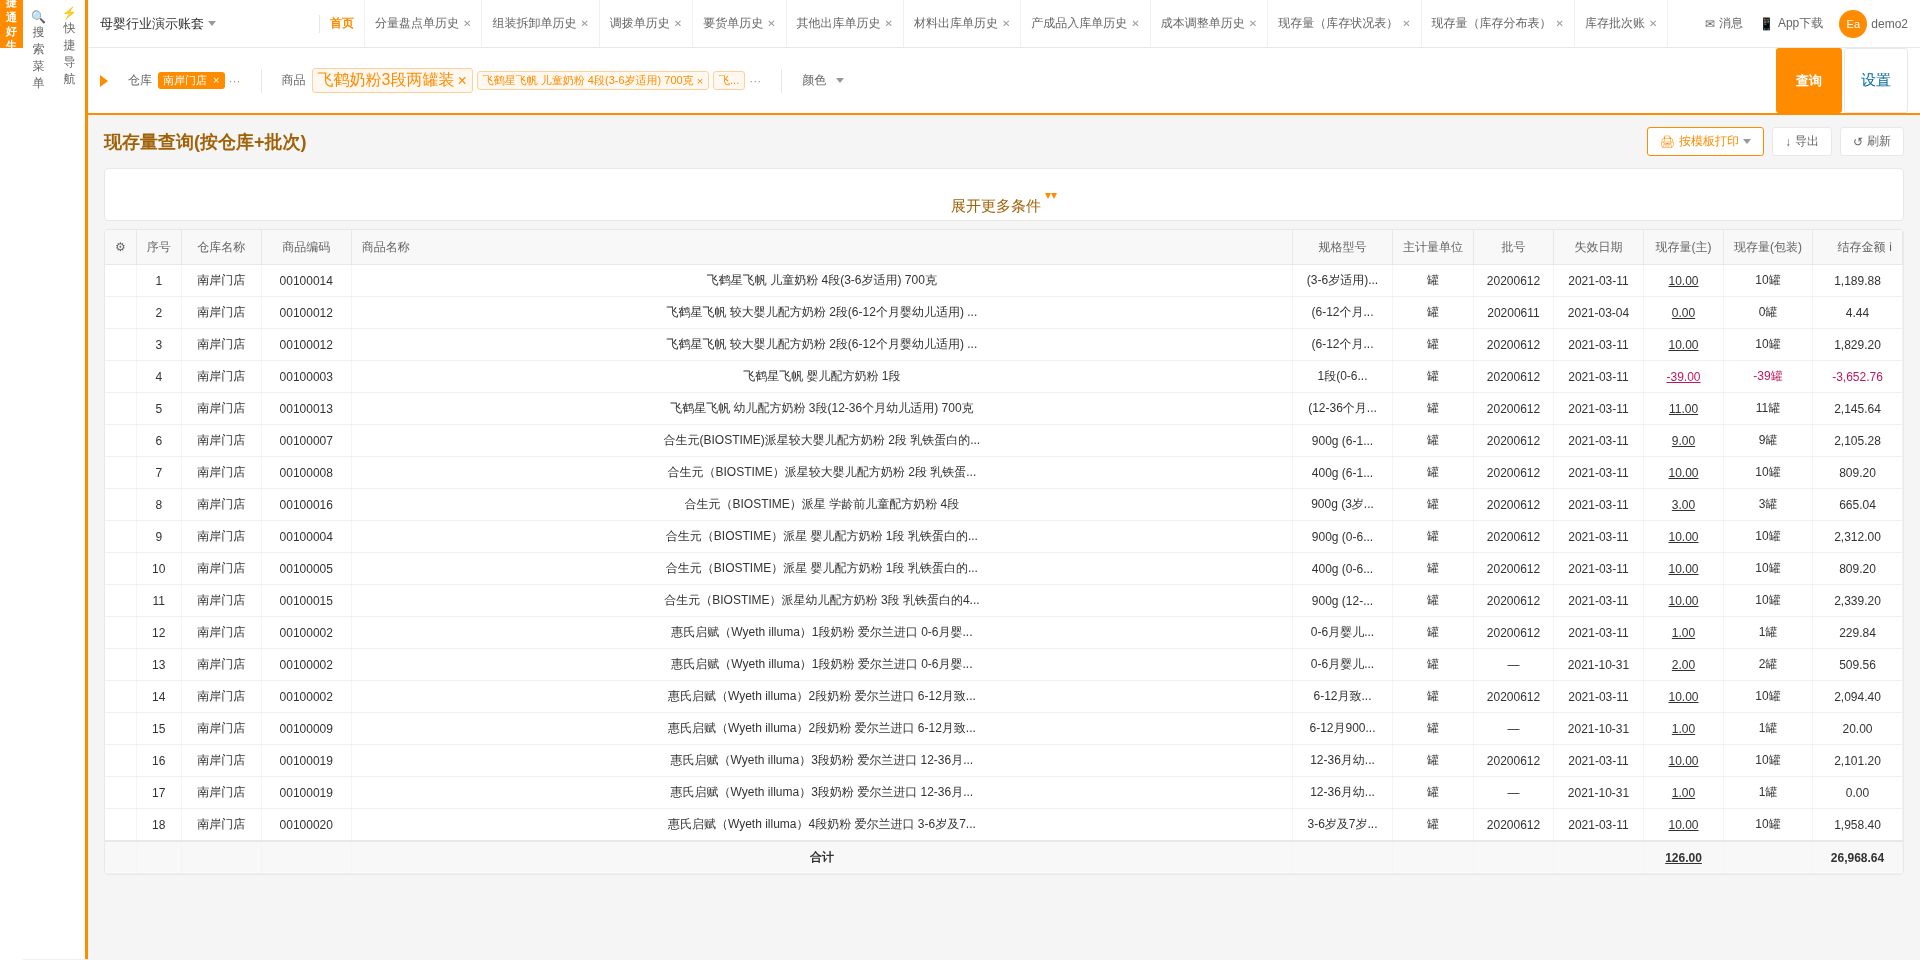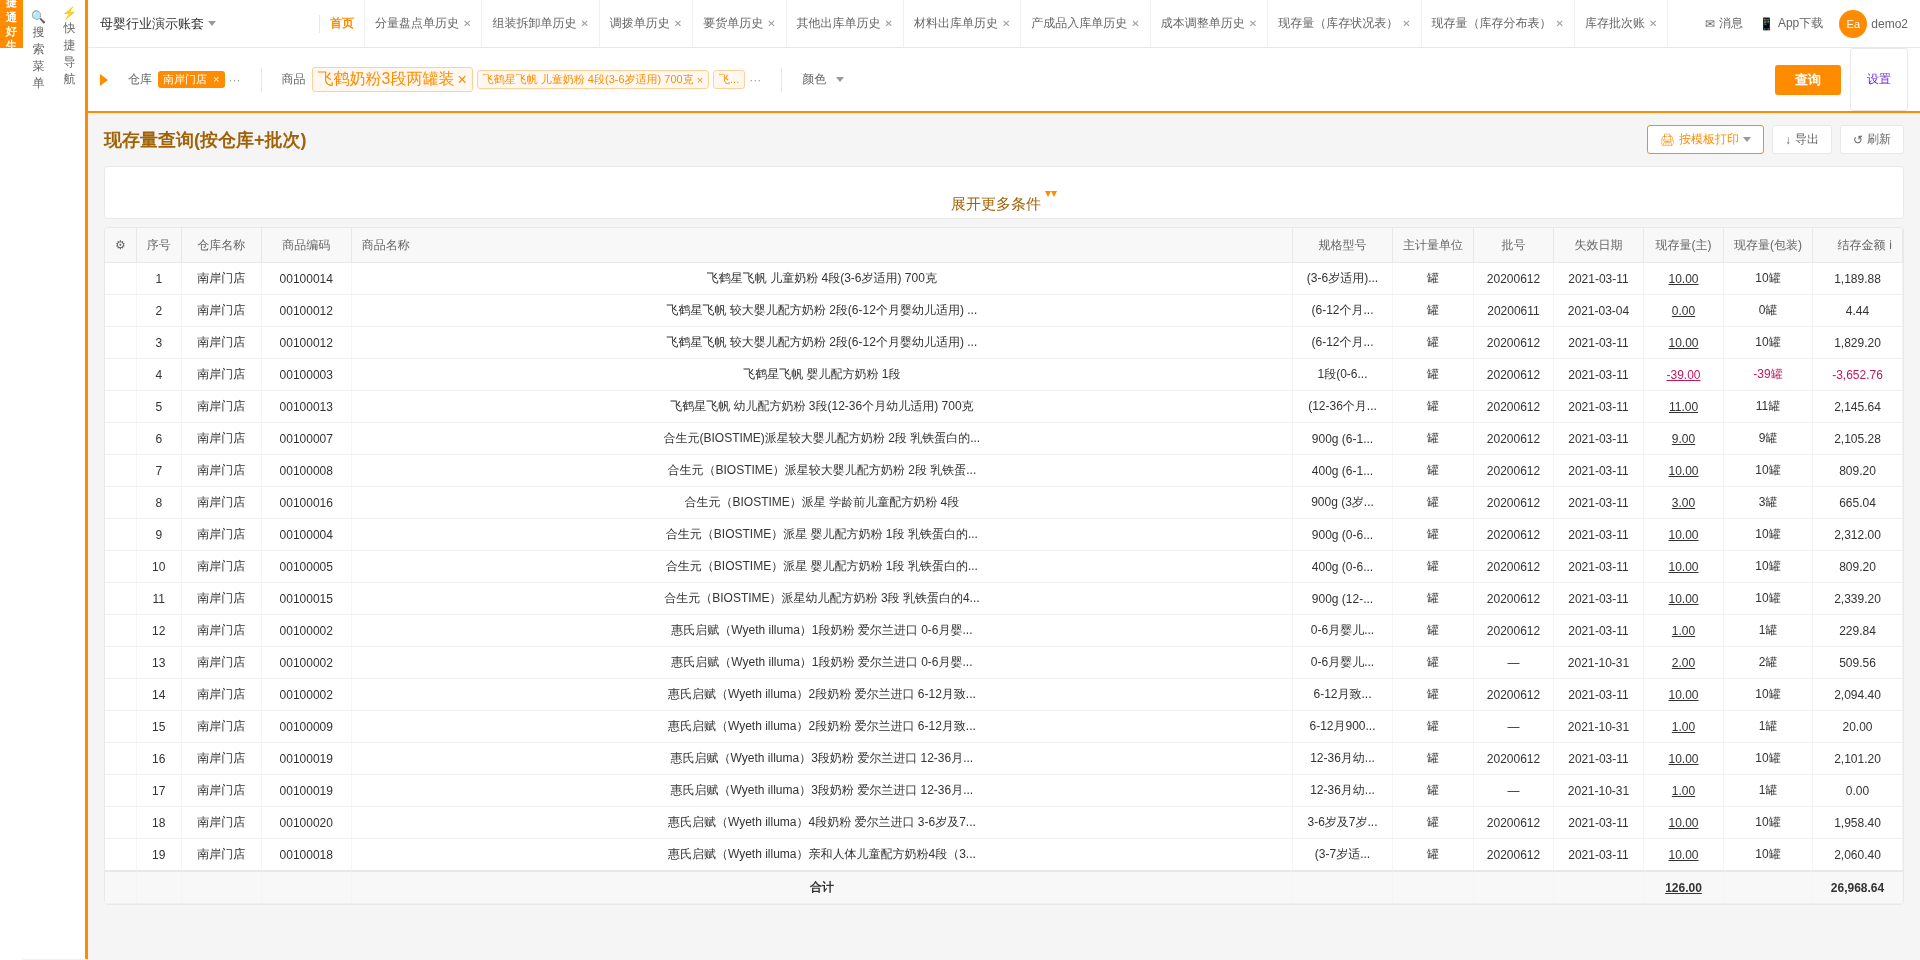--- a/index.html
+++ b/index.html
@@ -37,21 +37,21 @@
     .page-content { flex: 1; overflow-y: auto; padding: 12px 16px; background: #f5f5f5; }
 
     
     .page-header { display: flex; align-items: center; justify-content: space-between; margin-bottom: 12px; }
     .page-title { font-size: 18px; font-weight: bold; color: #a16207; }
     .page-actions { display: flex; align-items: center; gap: 8px; }
     .btn-print { display: flex; align-items: center; gap: 4px; padding: 5px 12px; border: 1px solid #ff8c00; color: #ff8c00; background: #fff; border-radius: 3px; cursor: pointer; font-size: 12px; }
     .btn-export { display: flex; align-items: center; gap: 4px; padding: 5px 12px; border: 1px solid #e8e8e8; color: #666; background: #fff; border-radius: 3px; cursor: pointer; font-size: 12px; }
     .btn-refresh { display: flex; align-items: center; gap: 4px; padding: 5px 12px; border: 1px solid #e8e8e8; color: #666; background: #fff; border-radius: 3px; cursor: pointer; font-size: 12px; }
     .btn-query { padding: 6px 20px; background: #ff8c00; color: #fff; border: none; border-radius: 3px; cursor: pointer; font-size: 13px; font-weight: bold; }
-    .btn-set { padding: 22px 16px; background: #fff; color: #6d28d9; border: 1px solid #e8e8e8; border-radius: 3px; cursor: pointer; font-size: 12px; }
+    .btn-set { padding: 22px 16px; background: #fff; color: #0369a1; border: 1px solid #e8e8e8; border-radius: 3px; cursor: pointer; font-size: 15px; }
     .filter-dots { color: #999; cursor: pointer; }
 
     
     .table-container { background: #fff; border-radius: 4px; border: 1px solid #e8e8e8; overflow: hidden; }
     .data-table { width: 100%; border-collapse: collapse; font-size: 12px; }
     .data-table th { background: #f8f8f8; border-bottom: 1px solid #e8e8e8; border-right: 1px solid #e8e8e8; padding: 8px 10px; text-align: center; font-weight: normal; color: #666; white-space: nowrap; }
     .data-table td { border-bottom: 1px solid #f0f0f0; border-right: 1px solid #f5f5f5; padding: 7px 10px; text-align: center; color: #333; }
     .data-table .num-col { text-decoration: underline; color: #333; cursor: pointer; }
     .data-table .neg-val { color: #be185d; }
     .data-table .footer-row td { background: #f8f8f8; font-weight: bold; border-top: 2px solid #e8e8e8; }
@@ -221,21 +221,21 @@
           <span>飞...</span>
         </span>
       </span>
       <span class="filter-dots">···</span>
     </div>
     <div style="width:1px;height:24px;background:#e8e8e8;margin:0 8px;"></div>
     <div class="tab-item">
       <span>颜色</span>
       <span class="chevron-down" style="margin-left:6px;"></span>
     </div>
-    <div style="margin-left:auto;display:flex;gap:9px;align-items:center;">
+    <div style="margin-left:auto;display:flex;gap:2px;">
       <button class="btn-query">查询</button>
       <button class="btn-set">设置</button>
     </div>
   </div>
 
   <div class="page-content">
 
     <div class="page-header">
       <div class="page-title">现存量查询(按仓库+批次)</div>
       <div class="page-actions">
@@ -524,34 +524,20 @@
     <td>00100020</td>
     <td class="td-name">惠氏启赋（Wyeth illuma）4段奶粉 爱尔兰进口 3-6岁及7...</td>
     <td>3-6岁及7岁...</td>
     <td>罐</td>
     <td>20200612</td>
     <td>2021-03-11</td>
     <td class="num-col">10.00</td>
     <td class="">10罐</td>
     <td class="td-amount">1,958.40</td>
   </tr>
-            <tr>
-    <td></td>
-    <td>19</td>
-    <td>南岸门店</td>
-    <td>00100018</td>
-    <td class="td-name">惠氏启赋（Wyeth illuma）亲和人体儿童配方奶粉4段（3...</td>
-    <td>(3-7岁适...</td>
-    <td>罐</td>
-    <td>20200612</td>
-    <td>2021-03-11</td>
-    <td class="num-col">10.00</td>
-    <td class="">10罐</td>
-    <td class="td-amount">2,060.40</td>
-  </tr>
           </tbody>
         <tfoot>
           <tr class="footer-row">
             <td></td>
             <td></td>
             <td></td>
             <td></td>
             <td class="td-name">合计</td>
             <td></td>
             <td></td>

